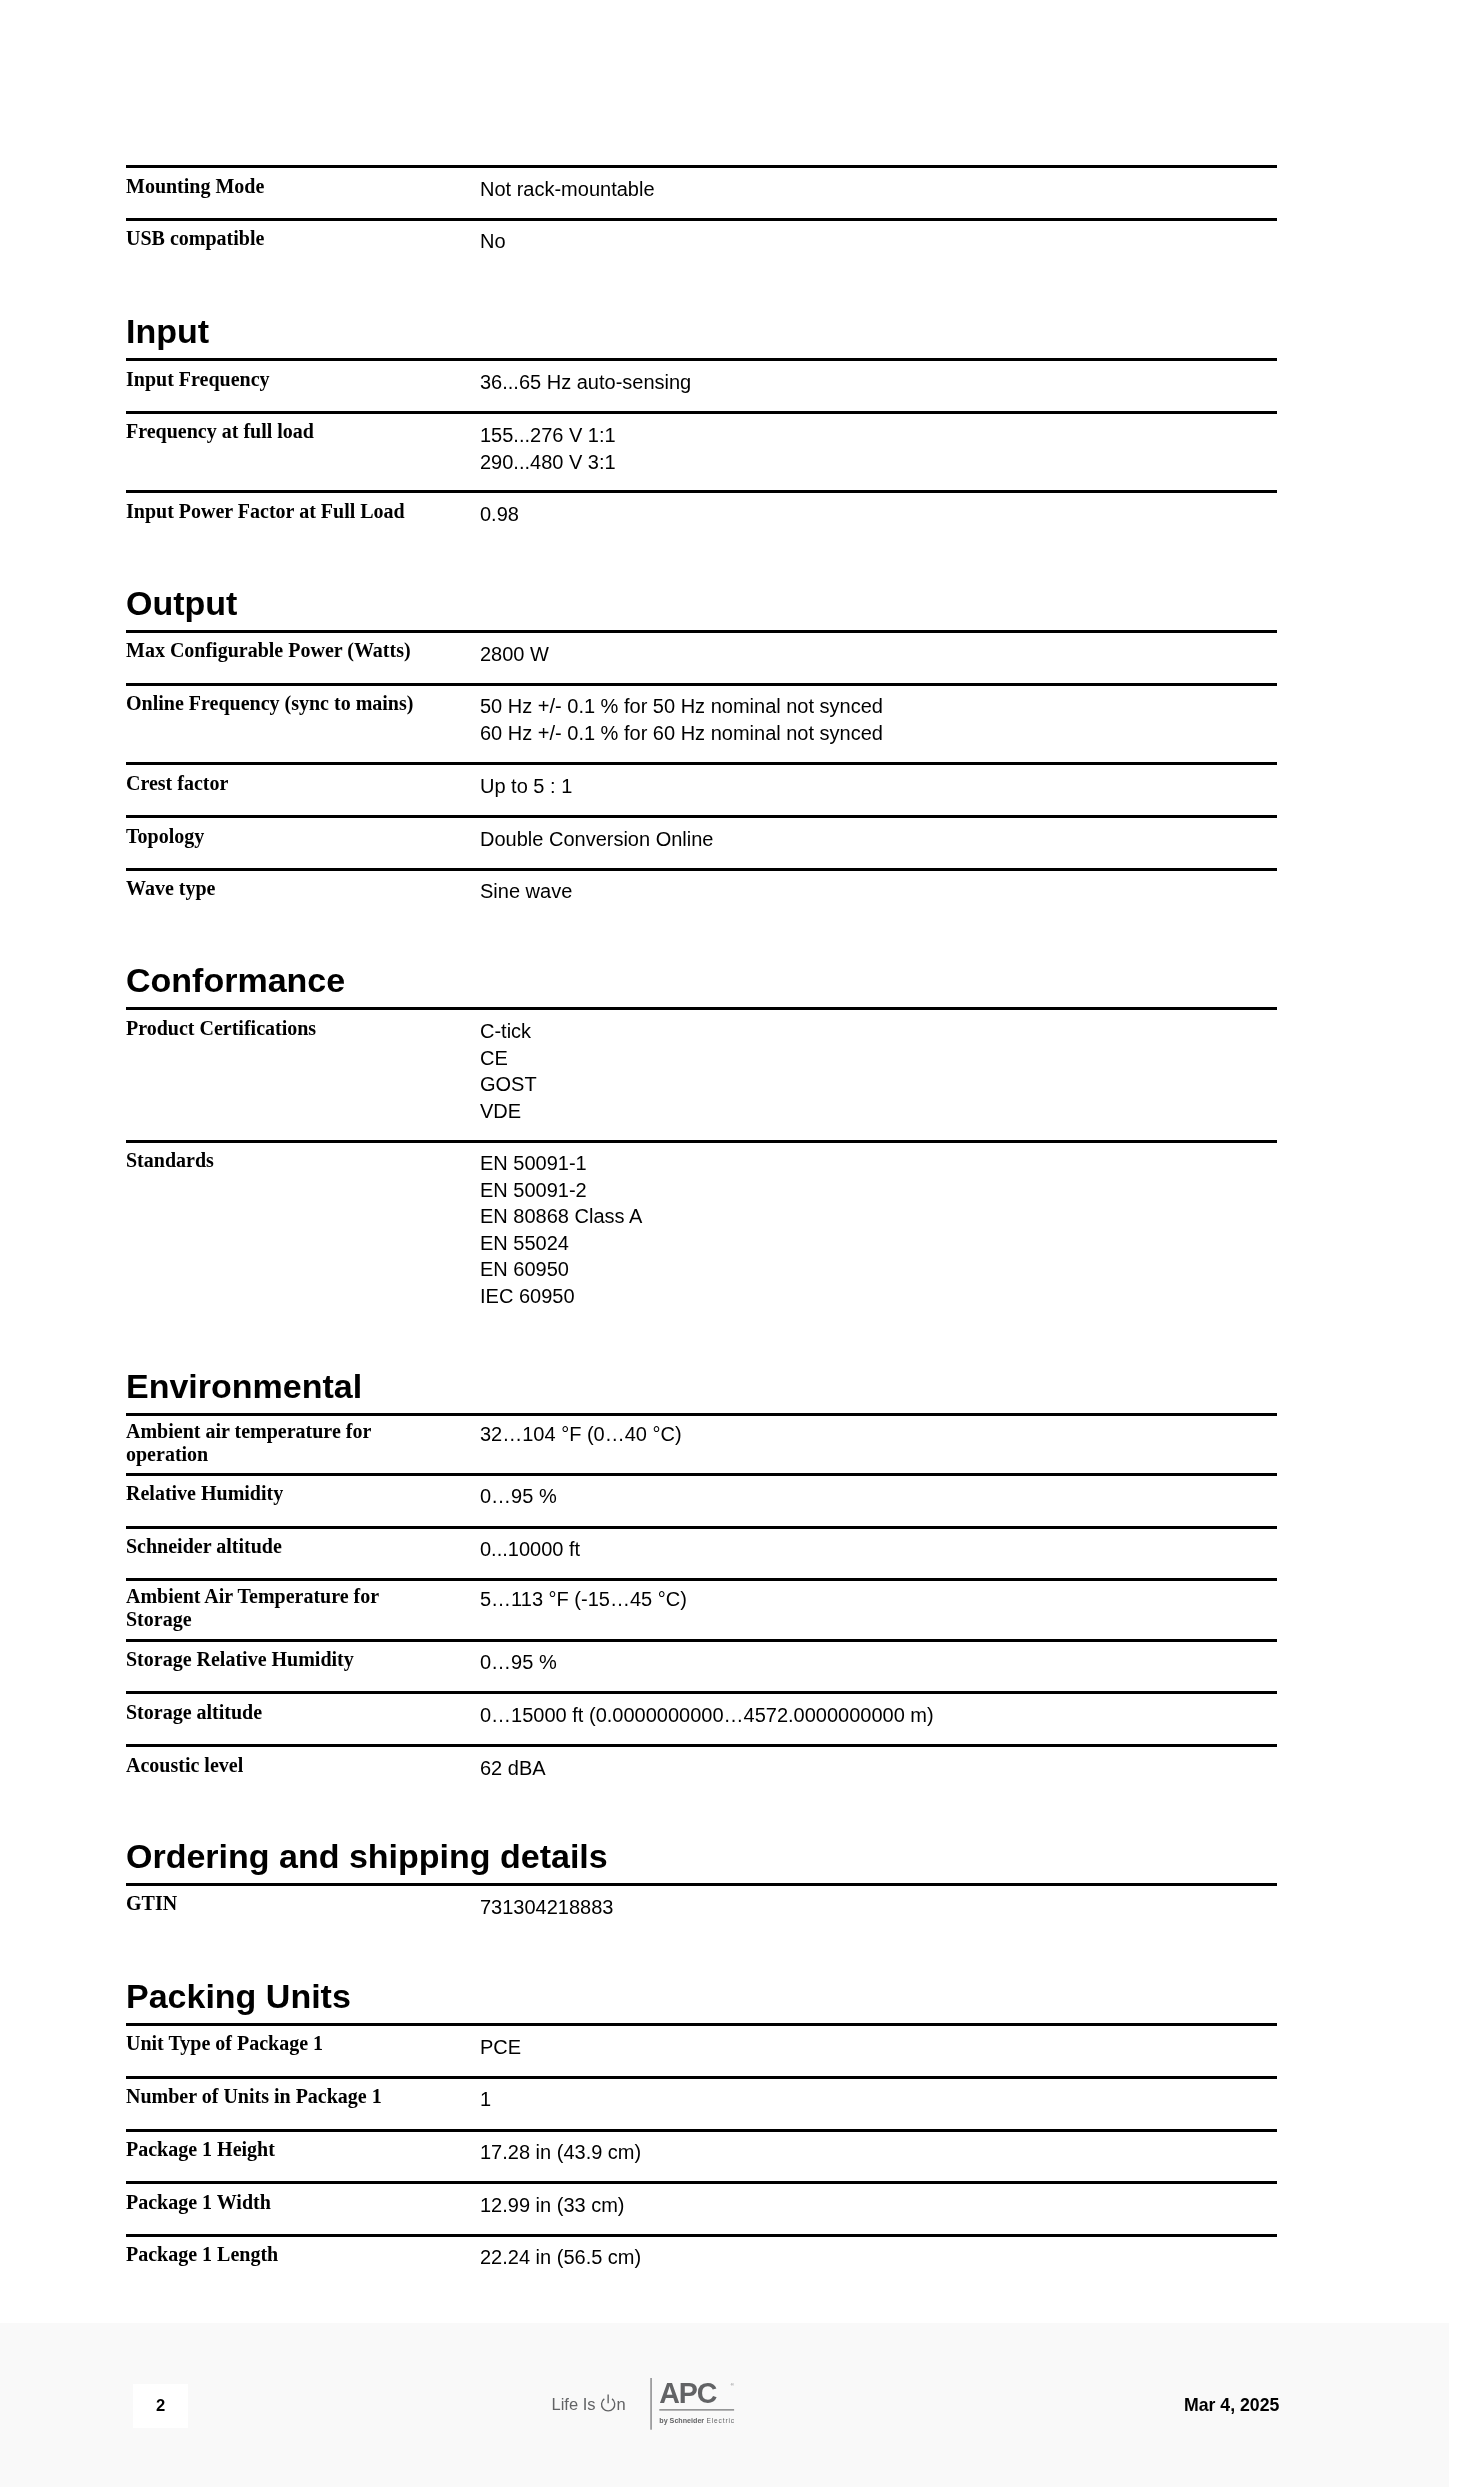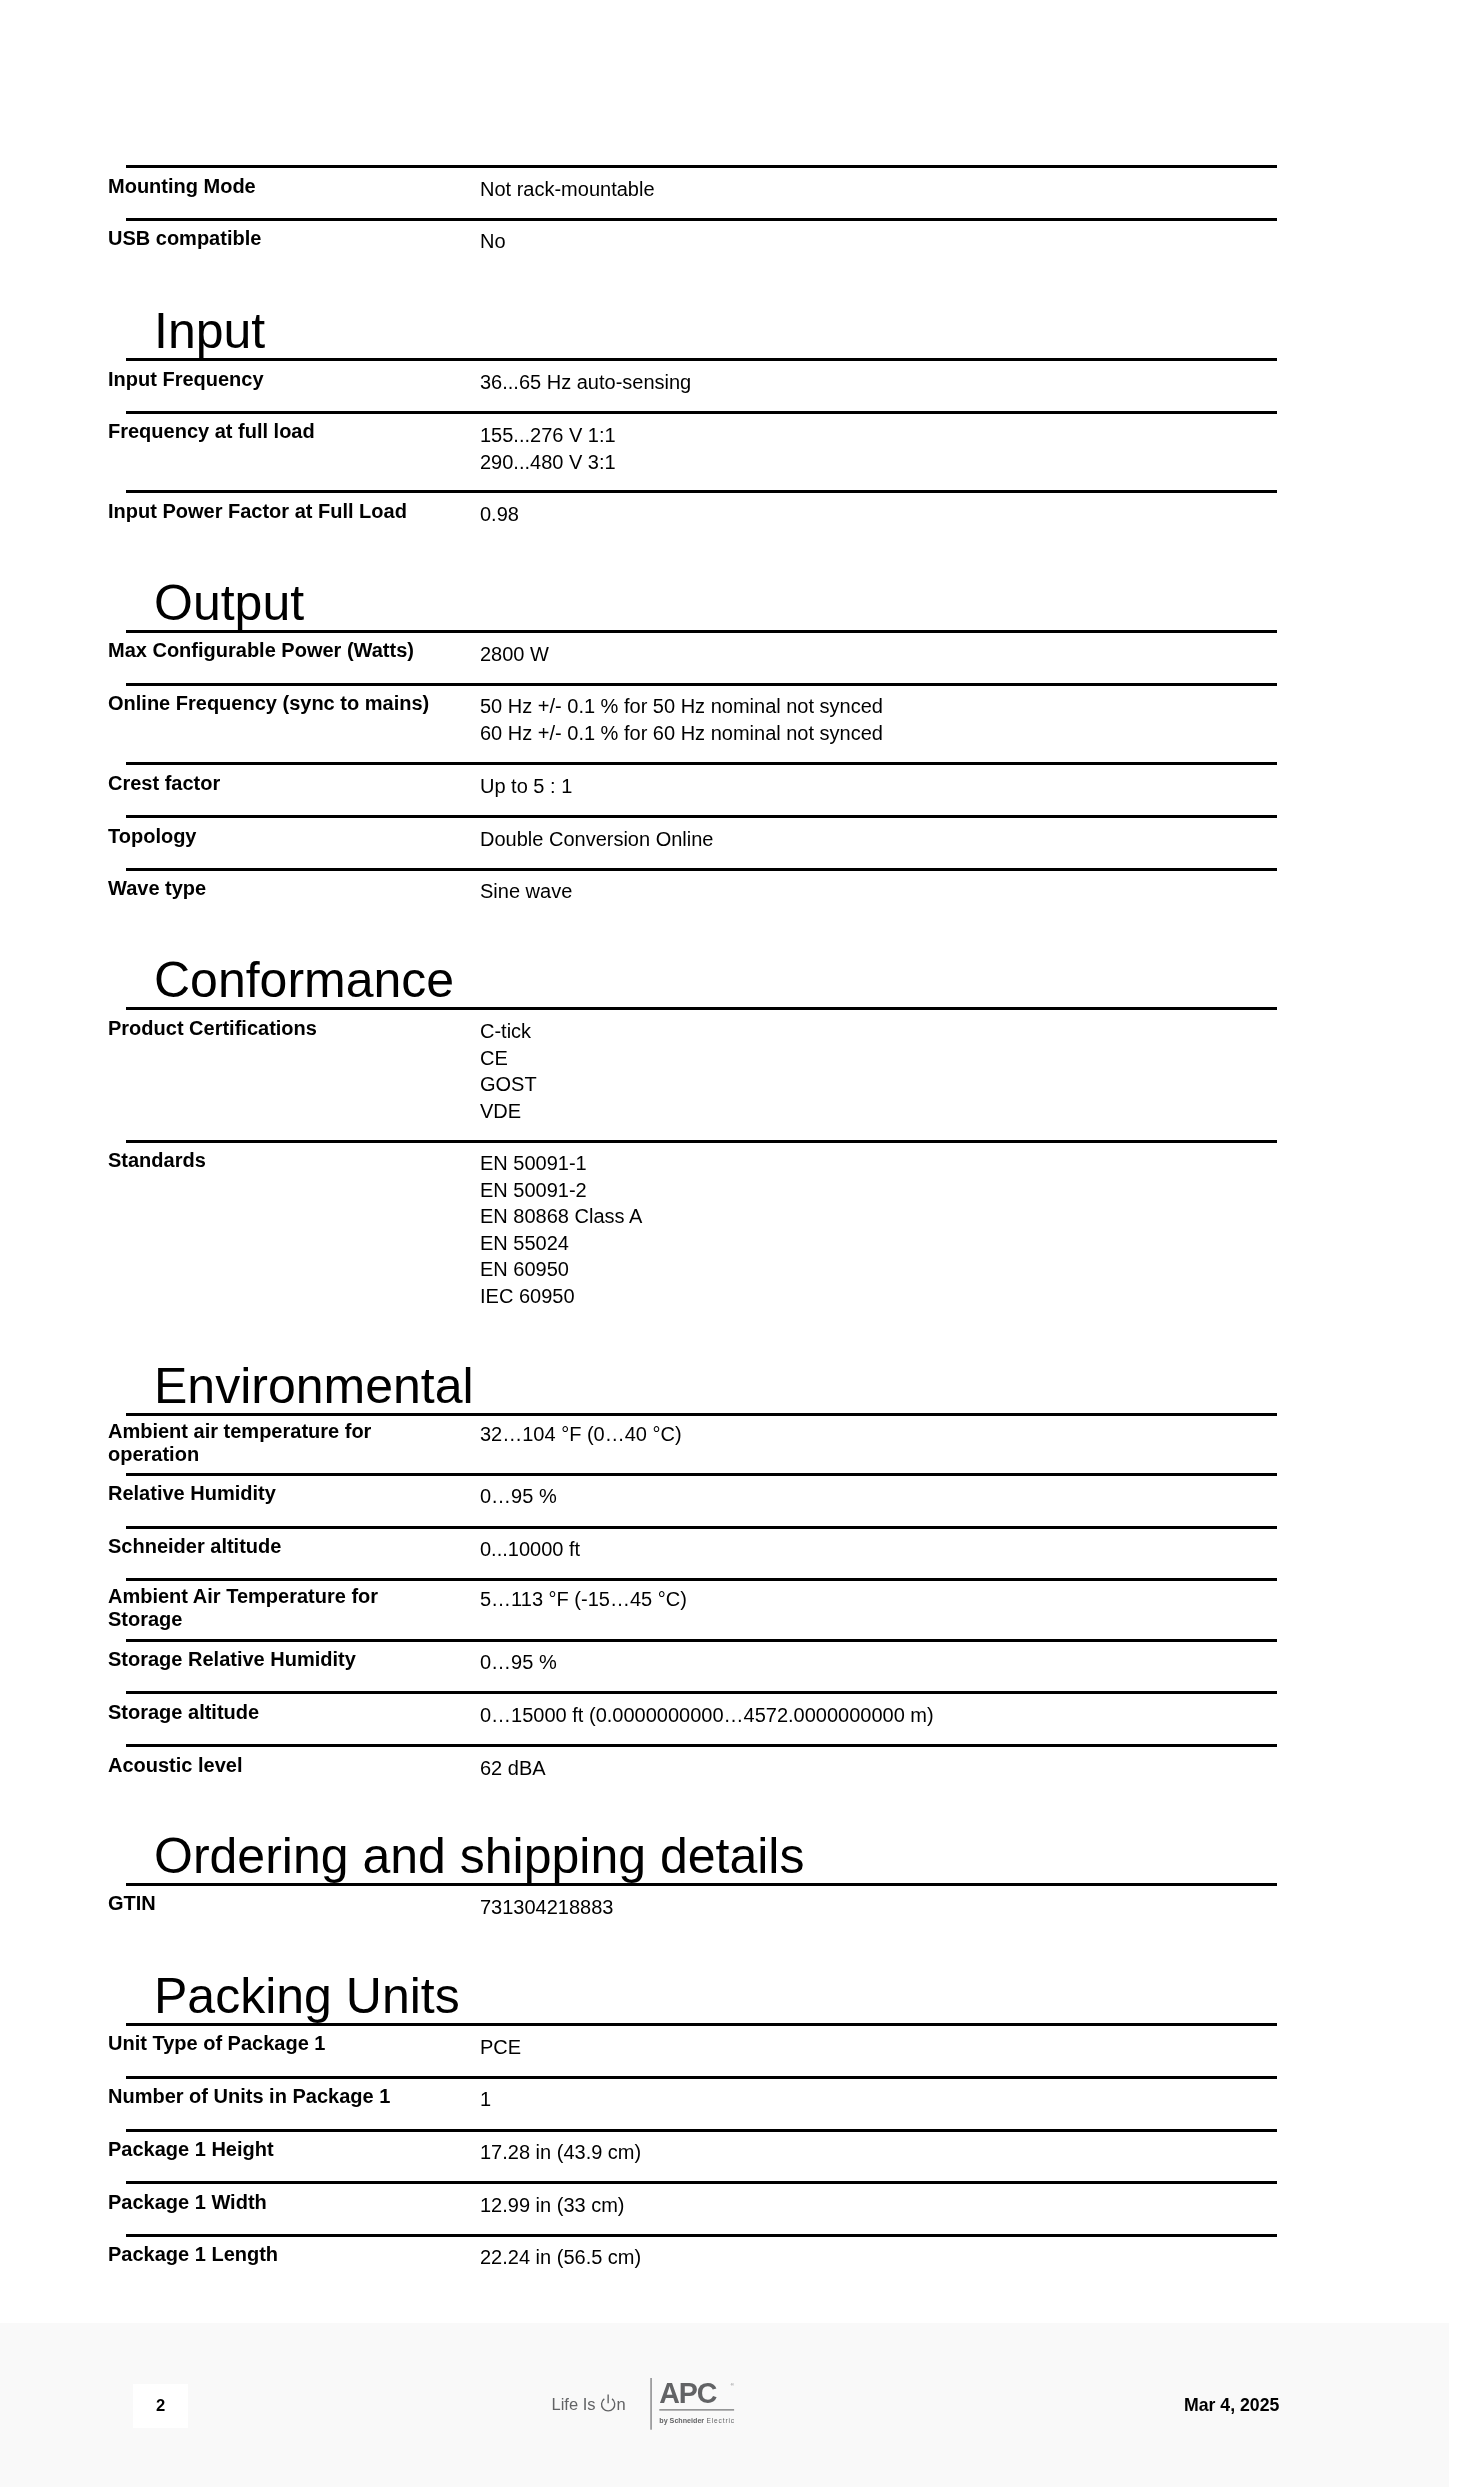--- a/index.html
+++ b/index.html
@@ -1,20 +1,20 @@
 <!DOCTYPE html>
 <html style="font-size:8.9px"><head>
 <meta charset="utf-8">
 <style>
   html, body { margin: 0; padding: 0; background: #ffffff; }
   body { width: 1481px; height: 2487px; position: relative; overflow: hidden;
          font-family: "Liberation Sans", "DejaVu Sans", sans-serif; color: #000; }
   .rule { position: absolute; left: 126px; width: 1151px; height: 2.8px; background: #000; }
-  .h { position: absolute; left: 126px; font-size: 50px; font-weight: normal; line-height: 44px; white-space: nowrap; margin-left: 28px; }
-  .lbl { position: absolute; left: 108px; width: 332px; font-size: 20px; font-weight: bold; line-height: 23px; }
+  .h { position: absolute; left: 126px; font-size: 34px; font-weight: bold; line-height: 44px; white-space: nowrap; }
+  .lbl { position: absolute; left: 126px; width: 332px; font-size: 20px; font-weight: bold; line-height: 23px; font-family: Liberation Serif, serif; }
   .val { position: absolute; left: 480px; font-size: 20px; line-height: 26.6px; white-space: nowrap; }
   .val div { height: 26.6px; }
   .footer { position: absolute; left: 0; top: 2323px; width: 1449px; height: 164px; background: #f9f9f9; }
   .pagebox { position: absolute; left: 133px; top: 61px; width: 55px; height: 44px; background: #ffffff;
              font-size: 16.6px; font-weight: bold; display: flex; align-items: center; justify-content: center; }
   .date { position: absolute; left: 1184px; top: 72px; font-size: 17.7px; font-weight: bold; text-align: right; }
   .logo { position: absolute; left: 551px; top: 55px; width: 221px; height: 55px; }
 </style>
 </head>
 <body>

